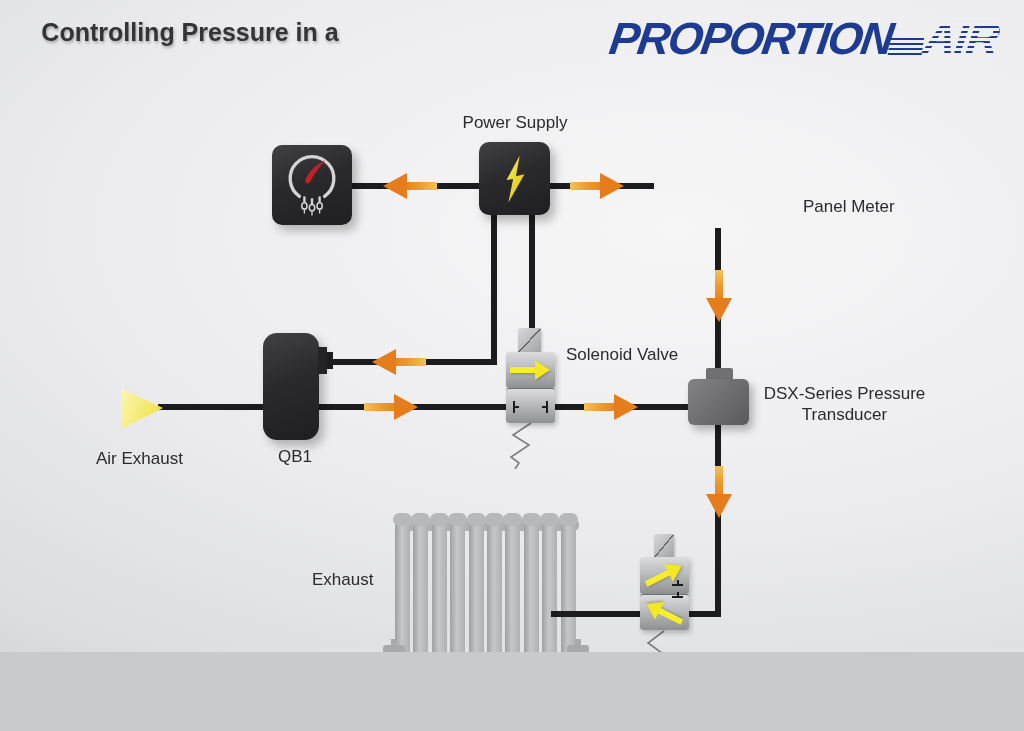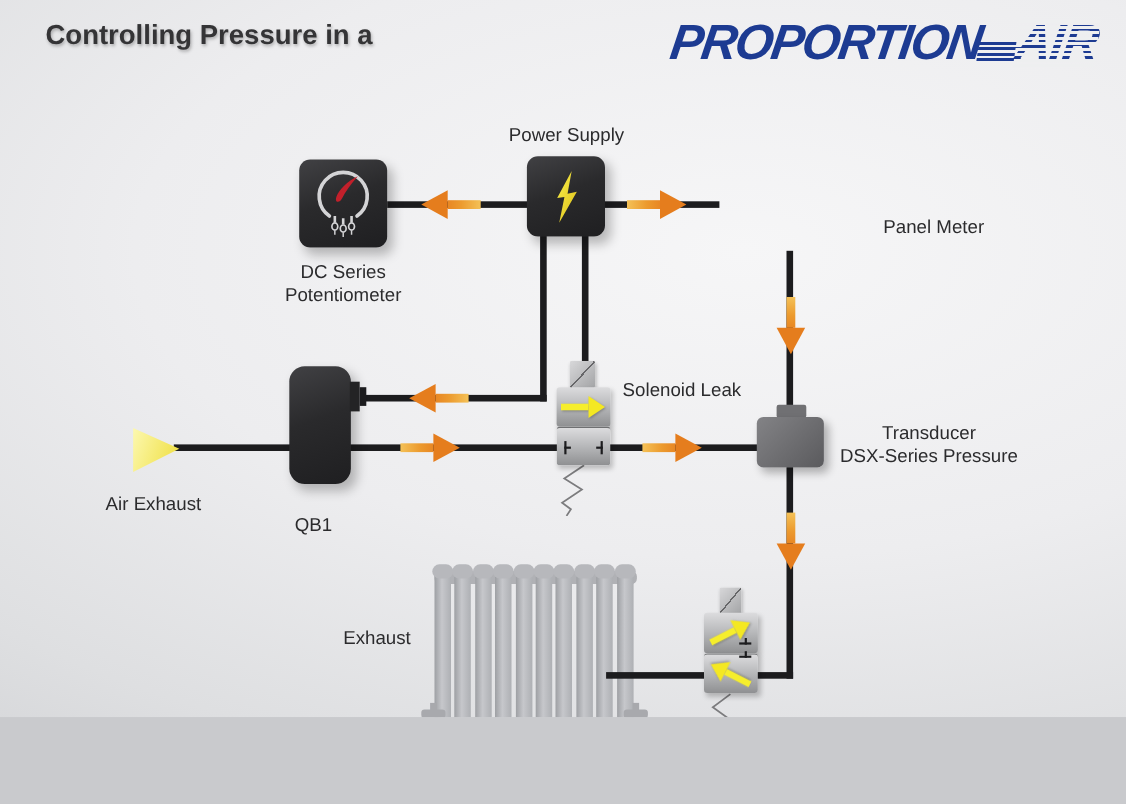--- a/index.html
+++ b/index.html
@@ -167,31 +167,27 @@
       <line x1="40" y1="54" x2="40" y2="60" stroke="#d4d4d6" stroke-width="2.5"></line>
       <line x1="48" y1="52" x2="48" y2="58" stroke="#d4d4d6" stroke-width="2.5"></line>
       <ellipse cx="32" cy="62" rx="2.8" ry="3.4" stroke="#d4d4d6" stroke-width="1.6" fill="none"></ellipse>
       <ellipse cx="40" cy="64" rx="2.8" ry="3.4" stroke="#d4d4d6" stroke-width="1.6" fill="none"></ellipse>
       <ellipse cx="48" cy="62" rx="2.8" ry="3.4" stroke="#d4d4d6" stroke-width="1.6" fill="none"></ellipse>
       <line x1="32" y1="66" x2="32" y2="70" stroke="#d4d4d6" stroke-width="1.4"></line>
       <line x1="40" y1="68" x2="40" y2="72" stroke="#d4d4d6" stroke-width="1.4"></line>
       <line x1="48" y1="66" x2="48" y2="70" stroke="#d4d4d6" stroke-width="1.4"></line>
     </svg>
   </div>
-  <div class="lbl center" style="left:237px;top:237px;width:150px;">
-    <div>DC Series</div>
-    <div>Potentiometer</div>
-  </div>
 
   <div class="lbl" style="left:803px;top:169px;margin-top:28px;">Panel Meter</div>
 
   <div class="blackbox" style="left:263px;top:333px;width:56px;height:107px;border-radius:14px;"></div>
   <div style="position:absolute;left:318px;top:347px;width:9px;height:27px;background:#232325;z-index:3;"></div>
   <div style="position:absolute;left:327px;top:352px;width:6px;height:17px;background:#1c1c1e;z-index:3;"></div>
-  <div class="lbl" style="left:268px;top:447px;margin-top:21px;">QB1</div>
+  <div class="lbl" style="left:278px;top:447px;">QB1</div>
 
   <svg style="position:absolute;left:119px;top:387px;z-index:3;" width="46" height="44">
     <defs>
         <linearGradient id="ag" x1="0" y1="0" x2="1" y2="0.35">
       <stop offset="0" stop-color="#fcf8b0"></stop>
           <stop offset="1" stop-color="#f1e24e"></stop>
         </linearGradient>
       </defs>
     <polygon points="2,2 44,21 2,42" fill="url(#ag)"></polygon>
   </svg>
@@ -204,27 +200,27 @@
       <span class="t"></span>
       <span class="h"></span>
     </div>
   <div class="tick" style="left:513px;top:401px;width:2px;height:12px;"></div>
   <div class="tick" style="left:513px;top:406px;width:6px;height:2px;"></div>
   <div class="tick" style="left:546px;top:401px;width:2px;height:12px;"></div>
   <div class="tick" style="left:542px;top:406px;width:6px;height:2px;"></div>
   <svg class="spring" style="left:505px;top:421px;" width="36" height="48">
     <polyline points="26,2 8,14 24,24 6,36 14,42 10,48" stroke="#7c7c7e" stroke-width="1.6" fill="none"></polyline>
   </svg>
-  <div class="lbl" style="left:566px;top:345px;">Solenoid Leak</div>
+  <div class="lbl" style="left:566px;top:345px;">Solenoid Valve</div>
 
   <div class="tx-cap"></div>
   <div class="tx-body"></div>
   <div class="lbl center" style="left:757px;top:383px;width:175px;">
+    <div>DSX-Series Pressure</div>
     <div>Transducer</div>
-    <div>DSX-Series Pressure</div>
   </div>
 
   <div class="rad-shadow"></div>
   <div class="rad">
     <div class="rad-bar" style="left:2px;top:5px;width:184px;height:12px;"></div>
     <div class="rad-bar" style="left:2px;top:146px;width:184px;height:12px;"></div>
     <div class="tubes">
       <div class="tube"></div>
         <div class="tube"></div>
         <div class="tube"></div>

